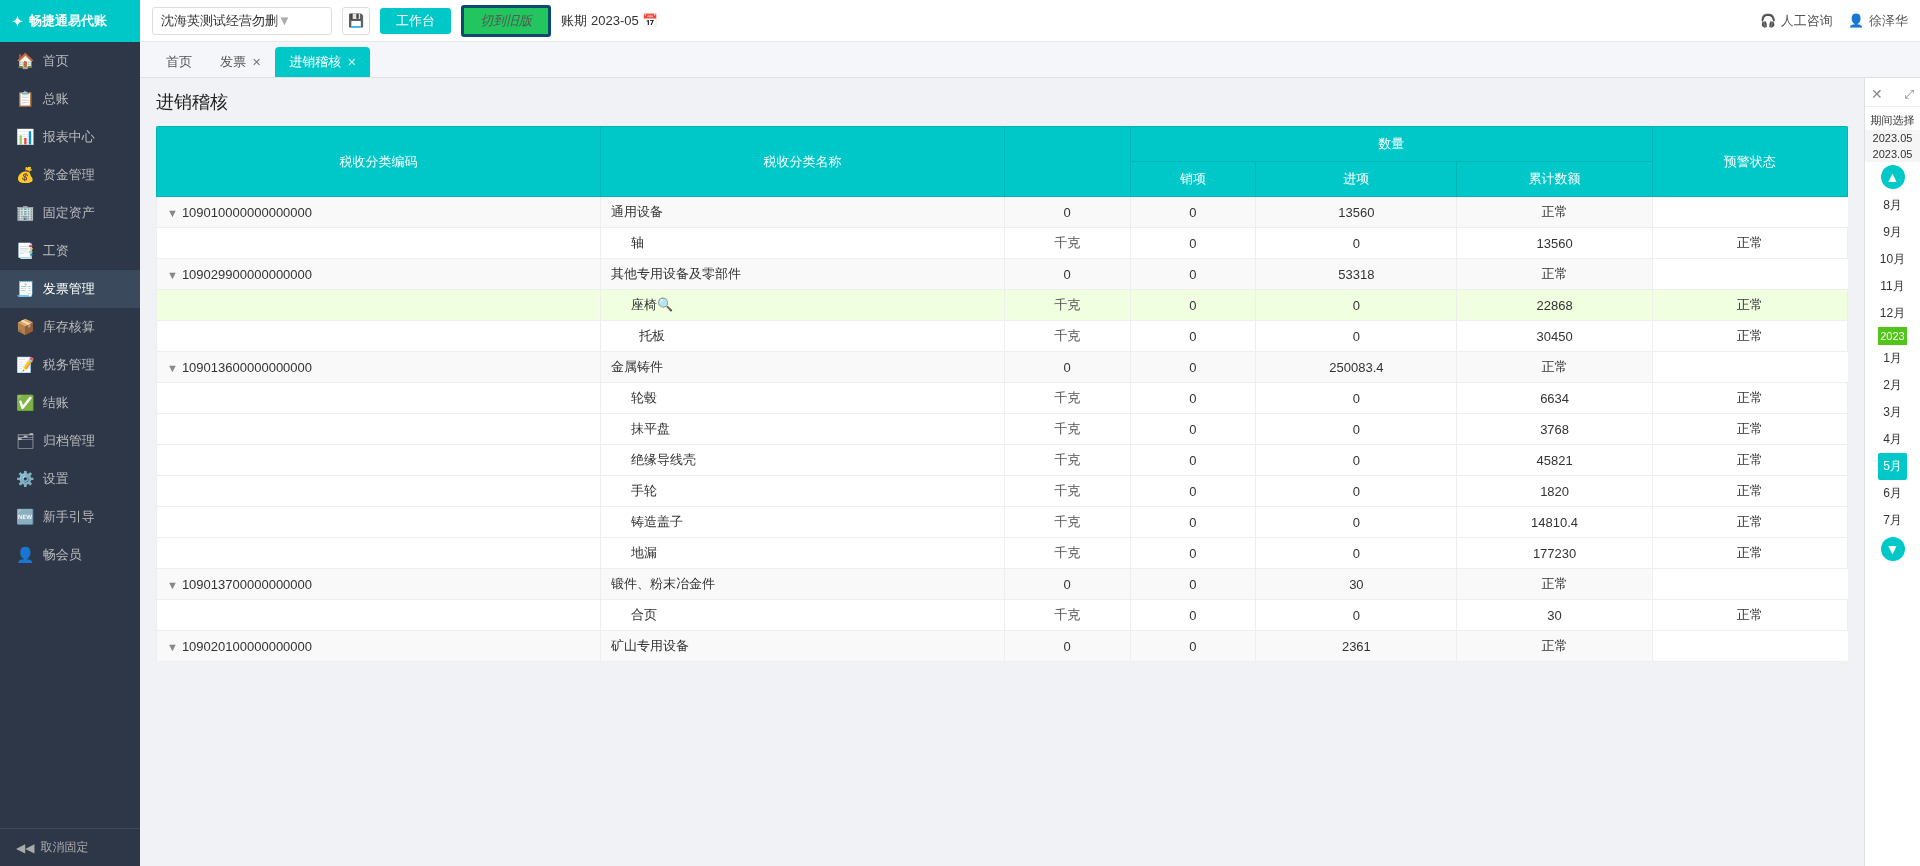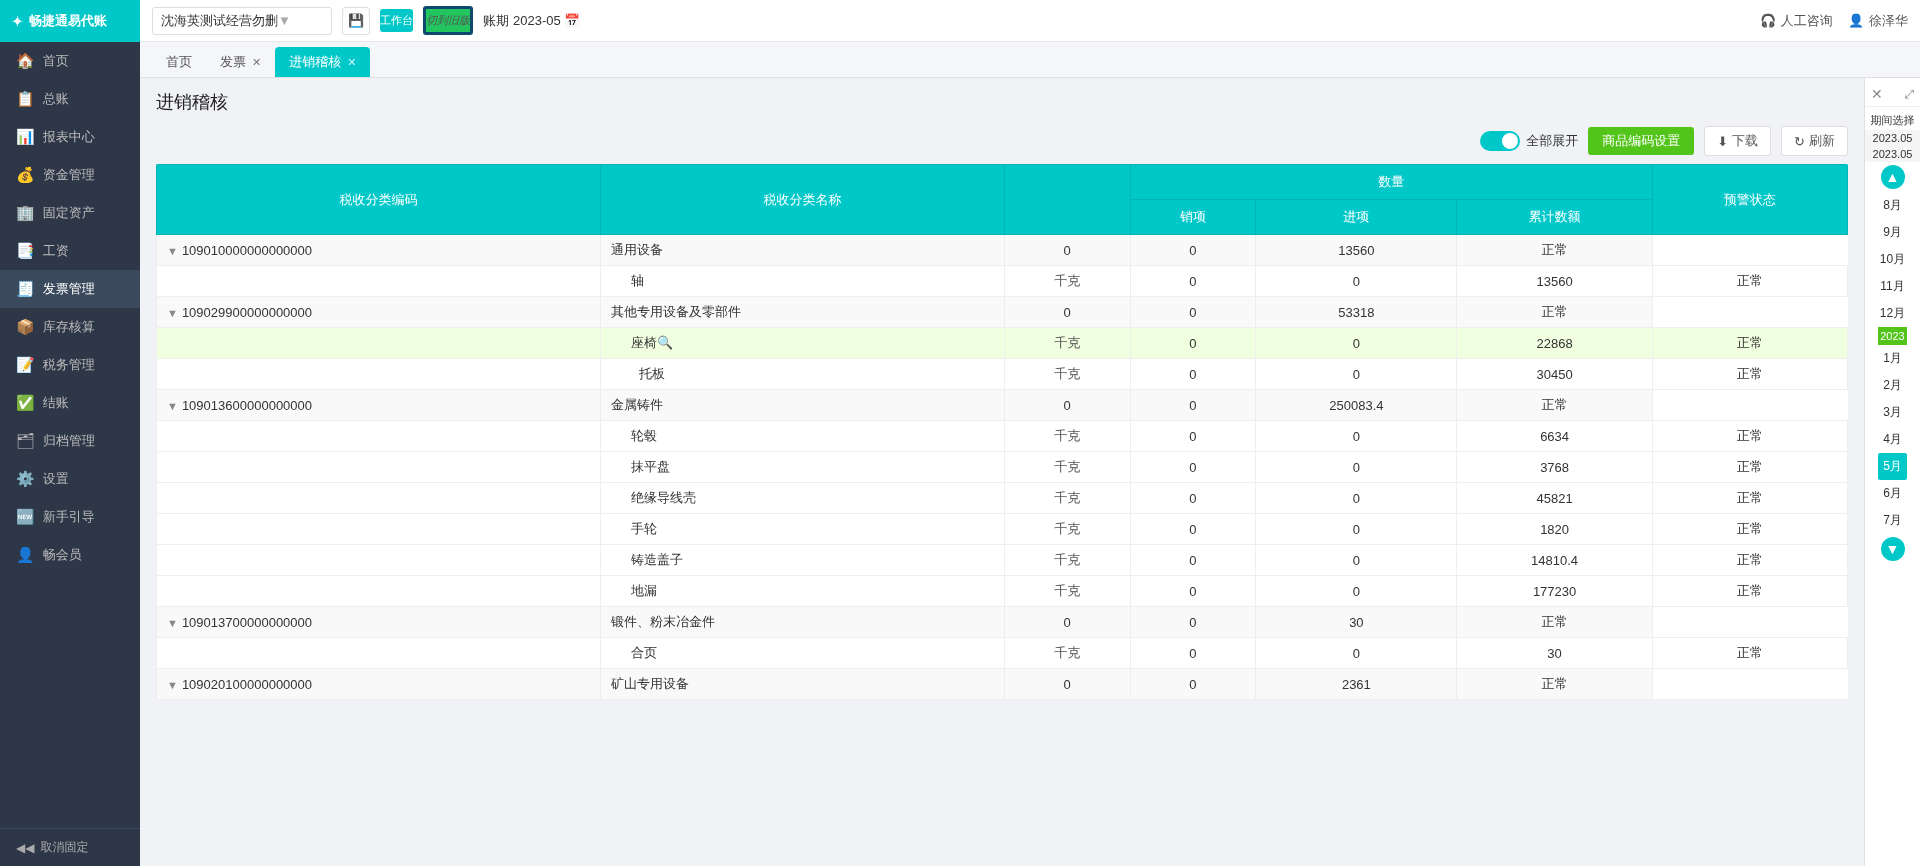--- a/index.html
+++ b/index.html
@@ -68,24 +68,24 @@
       align-items: center;
       font-size: 13px;
       color: #333;
       padding: 4px 8px;
       border: 1px solid #ddd;
       border-radius: 3px;
       cursor: pointer;
       min-width: 180px;
     }
     .topbar-btn {
-      padding: 4px 0;
+      padding: 4px 16px;
       border-radius: 3px;
       cursor: pointer;
-      font-size: 11px;
+      font-size: 13px;
       border: none;
     }
     .btn-cyan { background: #00c8c8; color: white; }
     .btn-outline { background: #22c55e; border: 3px solid #0c4a6e; color: #555; font-style: italic; }
     .topbar-period { font-size: 13px; color: #333; display: flex; align-items: center; gap: 4px; }
     .topbar-right { margin-left: auto; display: flex; align-items: center; gap: 16px; font-size: 13px; color: #555; }
     .topbar-save-icon {
       width: 28px; height: 28px; border: 1px solid #ddd; border-radius: 3px;
       display: flex; align-items: center; justify-content: center; cursor: pointer; color: #888;
     }
@@ -318,35 +318,20 @@
       <span>进销稽核</span>
       <span class="close">✕</span>
     </div>
   </div>
 
   <div class="content">
 
     <div class="page">
       <div class="page-title">进销稽核</div>
 
-      <div class="toolbar">
-        <div class="toggle-all">
-          <div class="toggle-switch"></div>
-          <span>全部展开</span>
-        </div>
-        <button class="btn-green">商品编码设置</button>
-        <button class="btn-tool">
-          <span>⬇</span>
-          <span>下载</span>
-        </button>
-        <button class="btn-tool">
-          <span>↻</span>
-          <span>刷新</span>
-        </button>
-      </div>
 
       <div class="table-wrap">
         <table>
           <thead>
   <tr>
     <th rowspan="2">税收分类编码</th>
     <th rowspan="2">税收分类名称</th>
     <th rowspan="2"></th>
     <th colspan="3">数量</th>
     <th rowspan="2">预警状态</th>

